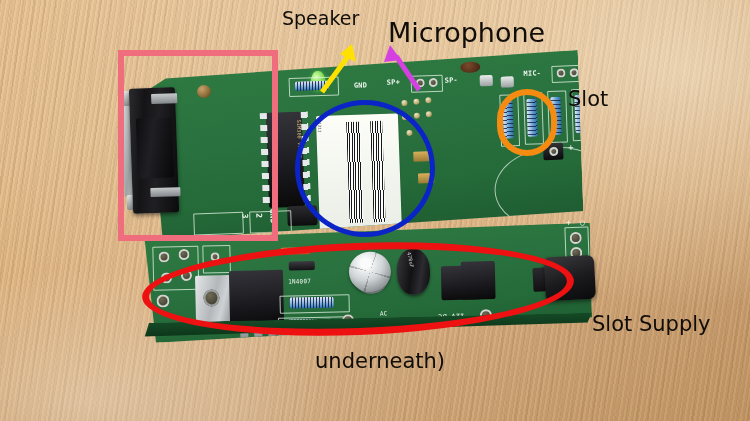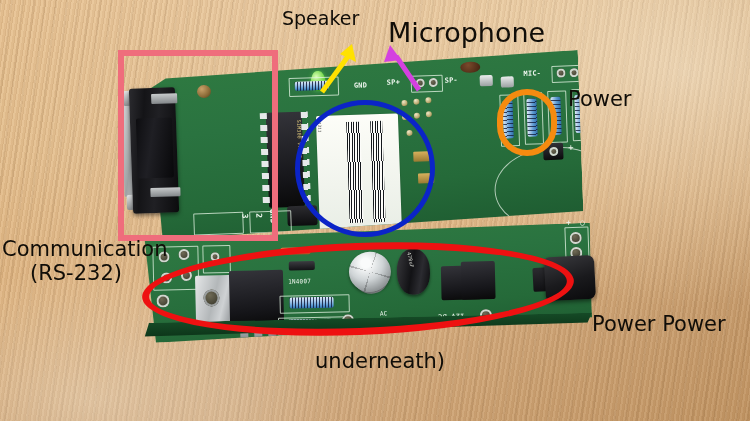--- a/index.html
+++ b/index.html
@@ -326,27 +326,23 @@
   <div class="circ-blue" style="left:295px;top:100px;width:130px;height:127px;"></div>
 
   <div class="rr-orange" style="left:497px;top:89px;width:48px;height:55px;"></div>
 
   <div class="ell-red" style="left:142px;top:243px;width:418px;height:78px;transform:rotate(-2.2deg);"></div>
 
   <div class="lbl" style="left:282px;top:8px;font-size:19px;">Speaker</div>
 
   <div class="lbl" style="left:388px;top:18px;font-size:27px;">Microphone</div>
 
-  <div class="lbl" style="left:568px;top:88px;font-size:21px;">Power</div>
-
-  <div class="lbl" style="left:2px;top:238px;font-size:21px;">
-    <div>Communication</div>
-    <div style="padding-left:28px;">(RS-232)</div>
-  </div>
-
-  <div class="lbl" style="left:592px;top:313px;font-size:21px;">Power Power</div>
+  <div class="lbl" style="left:568px;top:88px;font-size:21px;">Slot</div>
+
+
+  <div class="lbl" style="left:592px;top:313px;font-size:21px;">Slot Supply</div>
 
   <div class="lbl c" style="left:272px;top:350px;width:216px;font-size:21px;">
     <div>underneath)</div>
   </div>
 
 
 </div>
 
 </body></html>

